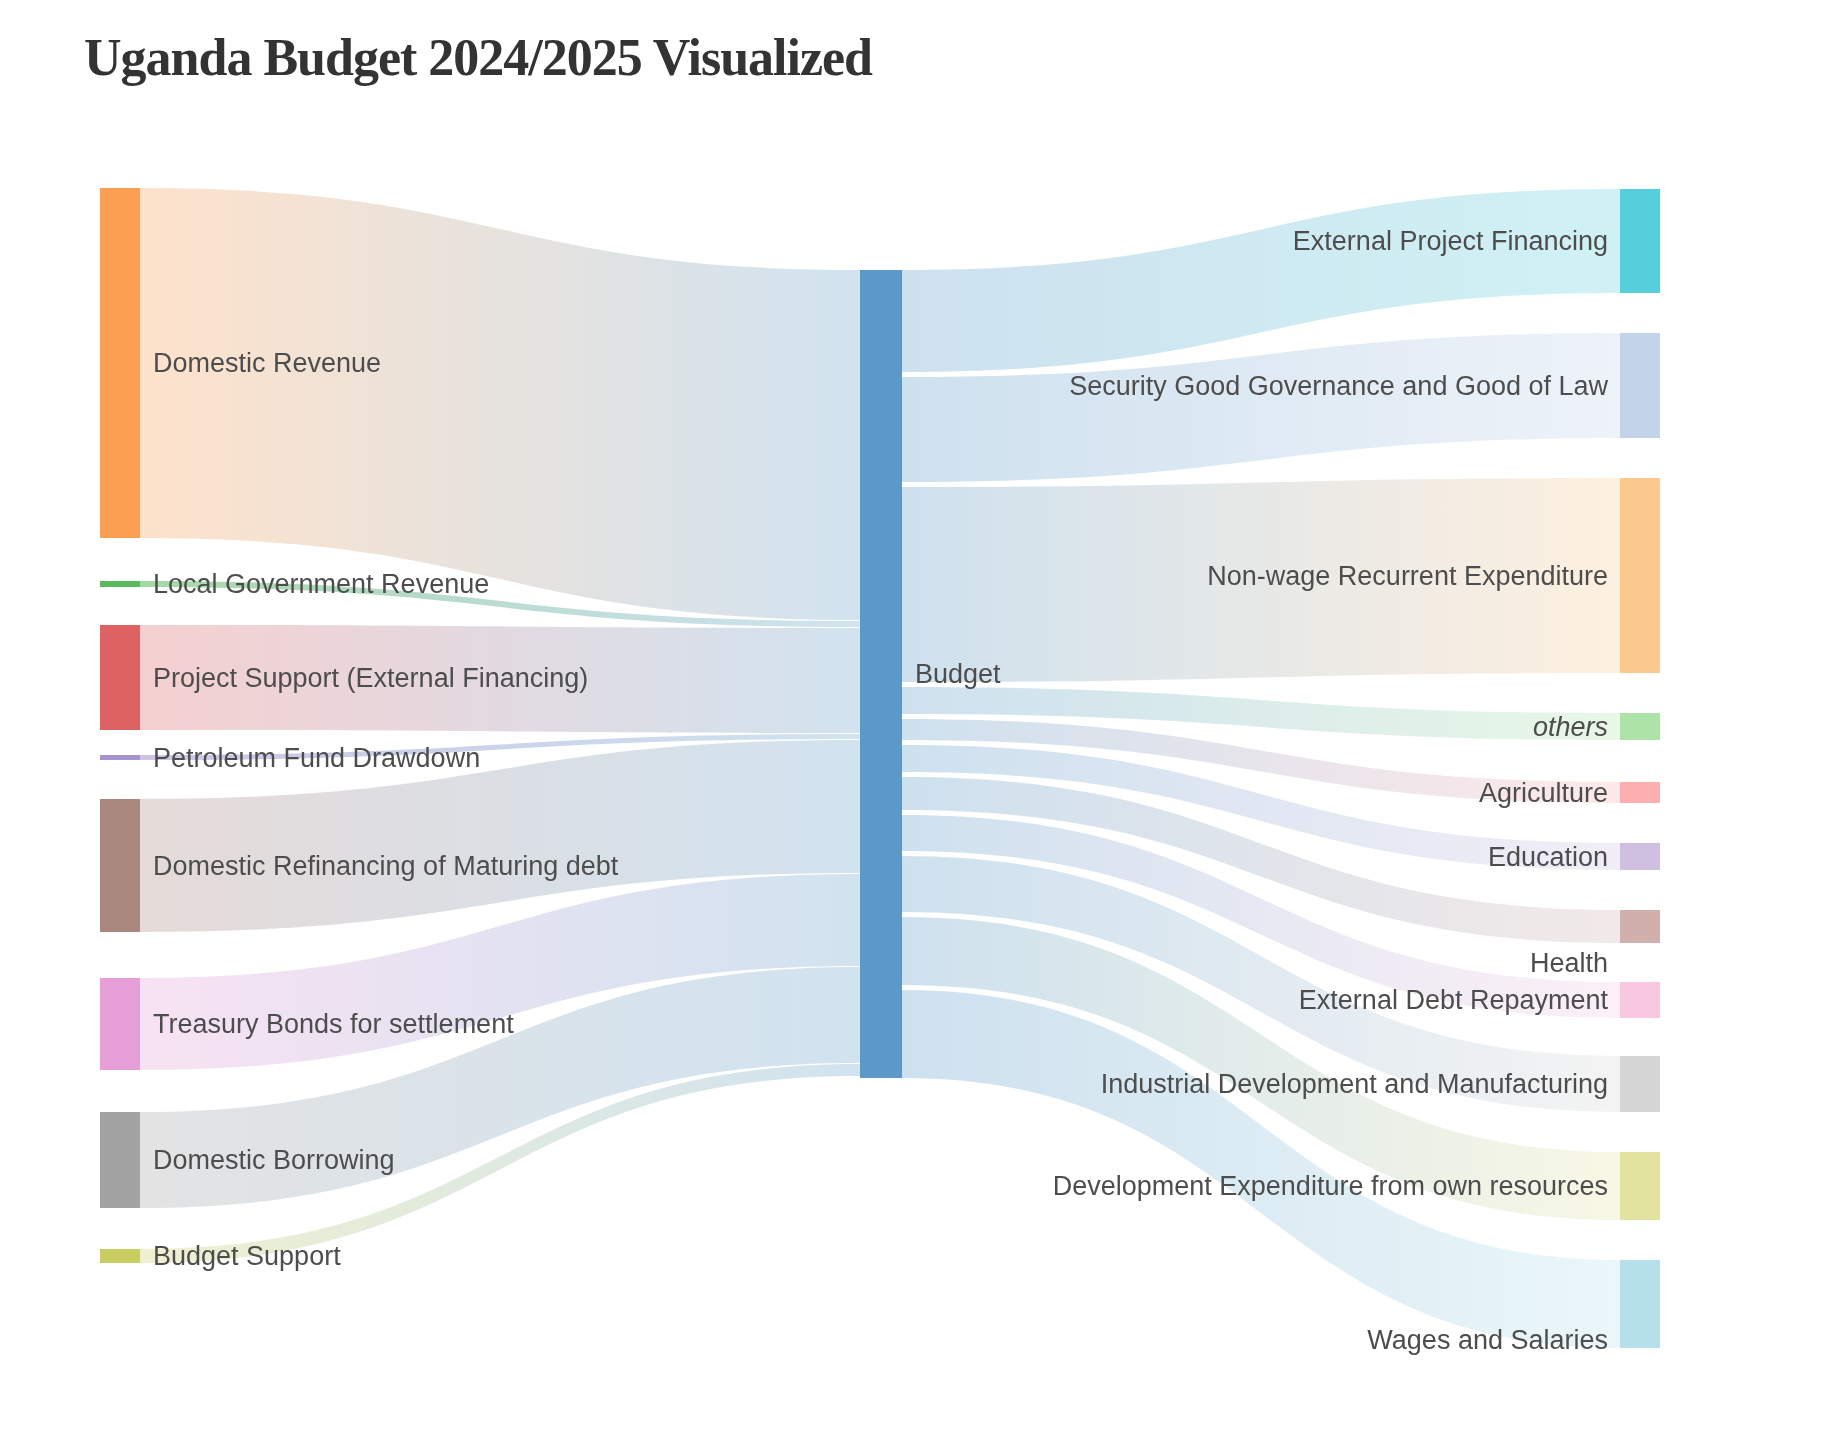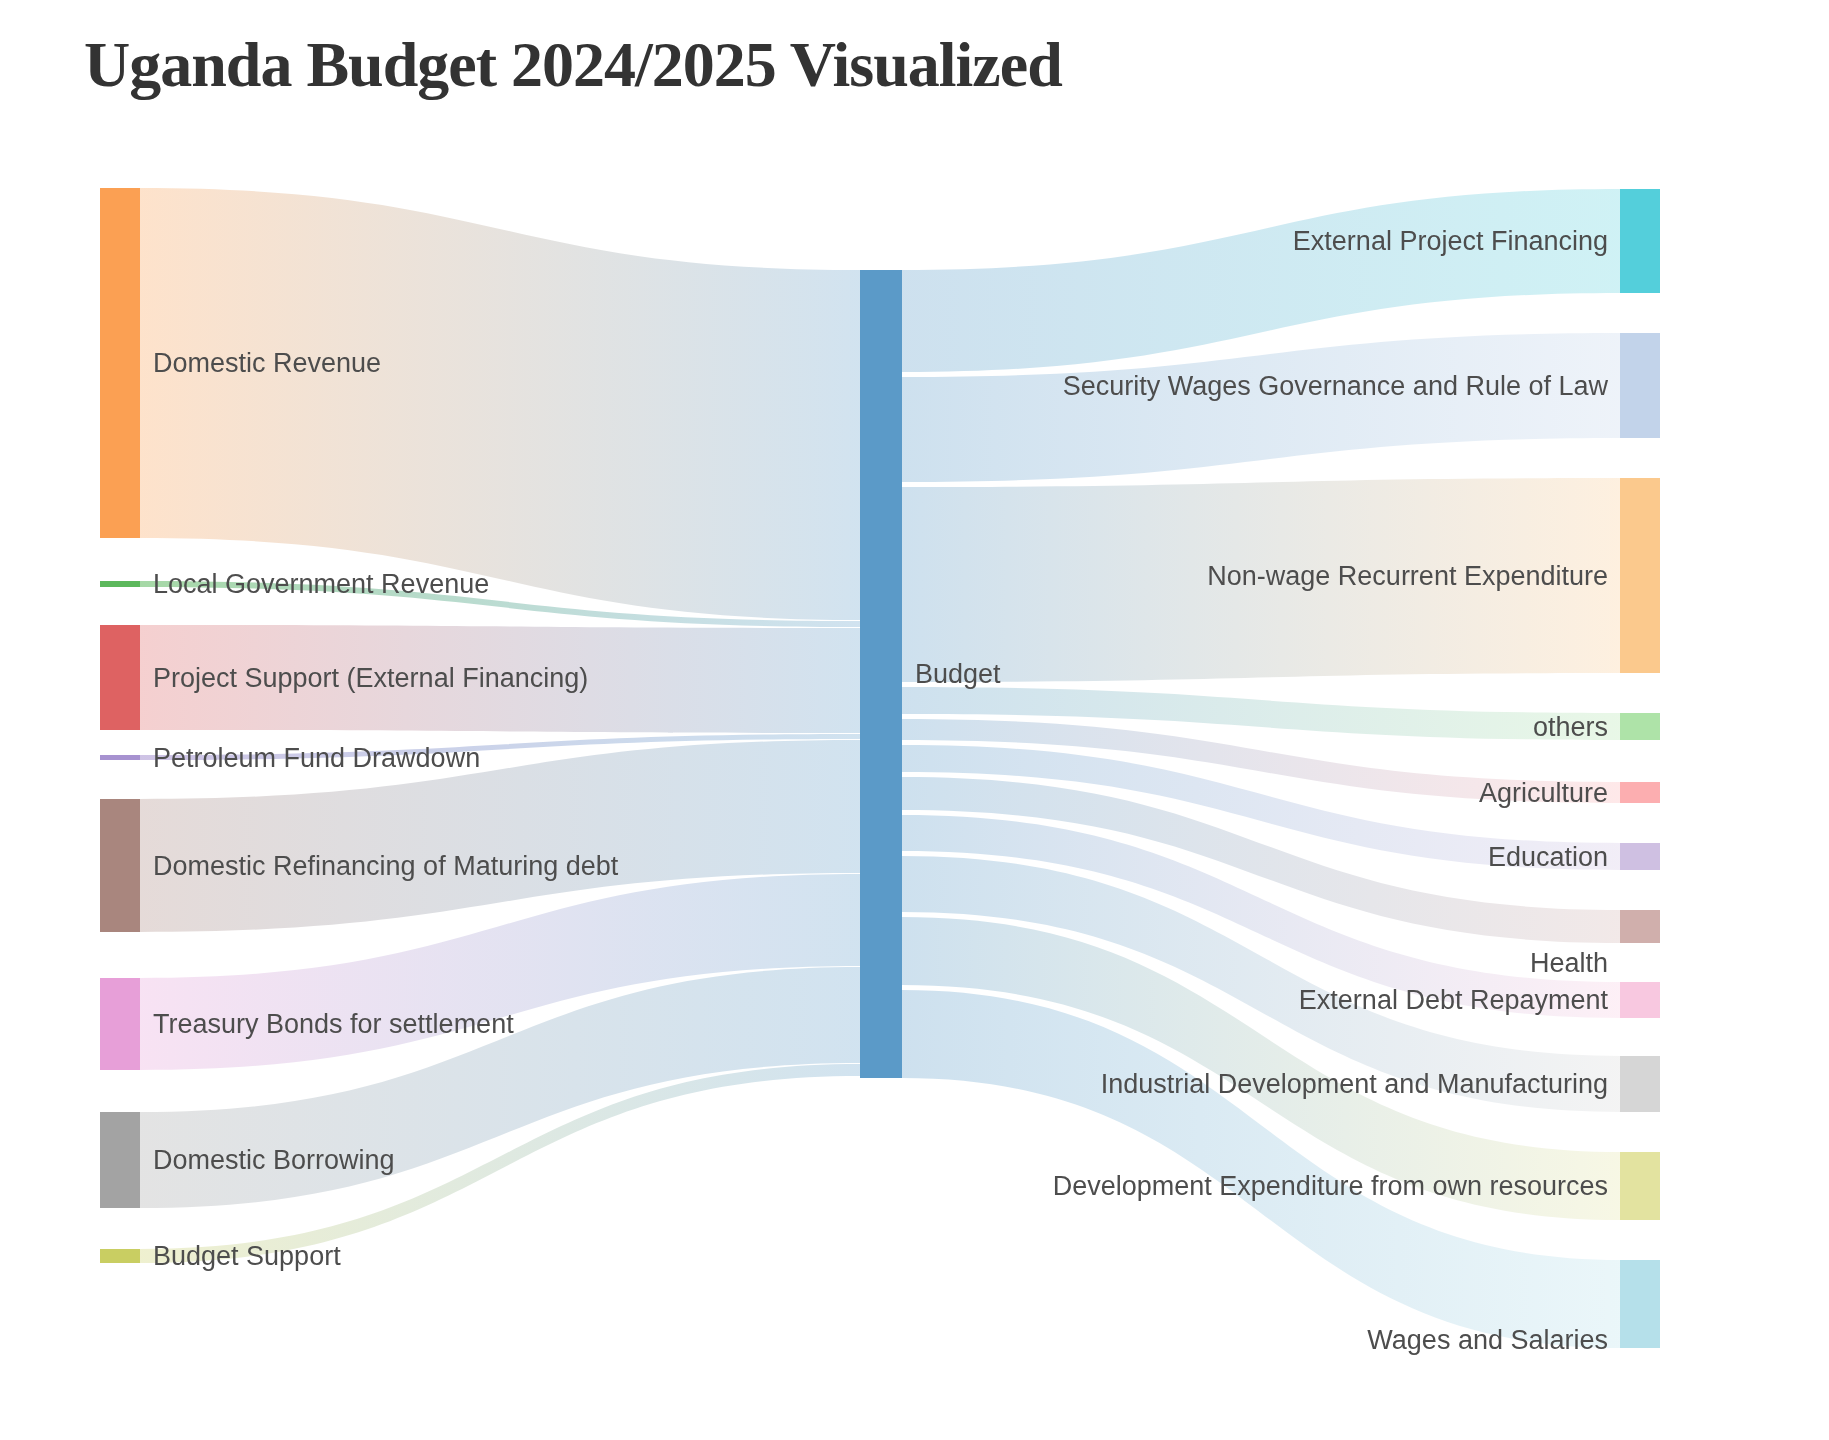--- a/index.html
+++ b/index.html
@@ -9,21 +9,21 @@
     background:#ffffff;
     overflow:hidden;
     font-family:"Liberation Sans", sans-serif;
   }
   #page-title{
     position:absolute;
     left:84px;top:28px;
     margin:0;
     font-family:"Liberation Serif", serif;
     font-weight:bold;
-    font-size:64px;
+    font-size:52px;
     letter-spacing:-1px;
     color:#333333;
     white-space:nowrap;
   }
   #sankey-svg{position:absolute;left:0;top:0;}
   .node-label{
     position:absolute;
     font-size:27px;
     color:#4d4d4d;
     white-space:nowrap;
@@ -164,23 +164,23 @@
       <div class="node-label" style="top: 363px; left: 153px;">Domestic Revenue</div>
       <div class="node-label" style="top: 584px; left: 153px;">Local Government Revenue</div>
       <div class="node-label" style="top: 677.5px; left: 153px; text-align: right;">Project Support (External Financing)</div>
       <div class="node-label" style="top: 757.5px; left: 153px;">Petroleum Fund Drawdown</div>
       <div class="node-label" style="top: 865.5px; left: 153px;">Domestic Refinancing of Maturing debt</div>
       <div class="node-label" style="top: 1024px; left: 153px;">Treasury Bonds for settlement</div>
       <div class="node-label" style="top: 1160px; left: 153px;">Domestic Borrowing</div>
       <div class="node-label" style="top: 1256px; left: 153px;">Budget Support</div>
       <div class="node-label" style="top: 674px; left: 915px;">Budget</div>
       <div class="node-label right-side" style="top: 241px; right: 221px;">External Project Financing</div>
-      <div class="node-label right-side" style="top: 385.5px; right: 221px;">Security Wages Governance and Rule of Law</div>
+      <div class="node-label right-side" style="top: 385.5px; right: 221px;">Security Good Governance and Good of Law</div>
       <div class="node-label right-side" style="top: 575.5px; right: 221px;">Non-wage Recurrent Expenditure</div>
-      <div class="node-label right-side" style="top: 726.5px; right: 221px;">others</div>
+      <div class="node-label right-side" style="top: 726.5px; right: 221px; font-style: italic;">others</div>
       <div class="node-label right-side" style="top: 792.5px; right: 221px;">Agriculture</div>
       <div class="node-label right-side" style="top: 856.5px; right: 221px;">Education</div>
       <div class="node-label right-side" style="top: 926.5px; right: 221px; margin-top: 36px;">Health</div>
       <div class="node-label right-side" style="top: 1000px; right: 221px;">External Debt Repayment</div>
       <div class="node-label right-side" style="top: 1084px; right: 221px;">Industrial Development and Manufacturing</div>
       <div class="node-label right-side" style="top: 1186px; right: 221px;">Development Expenditure from own resources</div>
       <div class="node-label right-side" style="top: 1340px; right: 221px; text-align: center;">Wages and Salaries</div>
     </div>
 </div>
 

